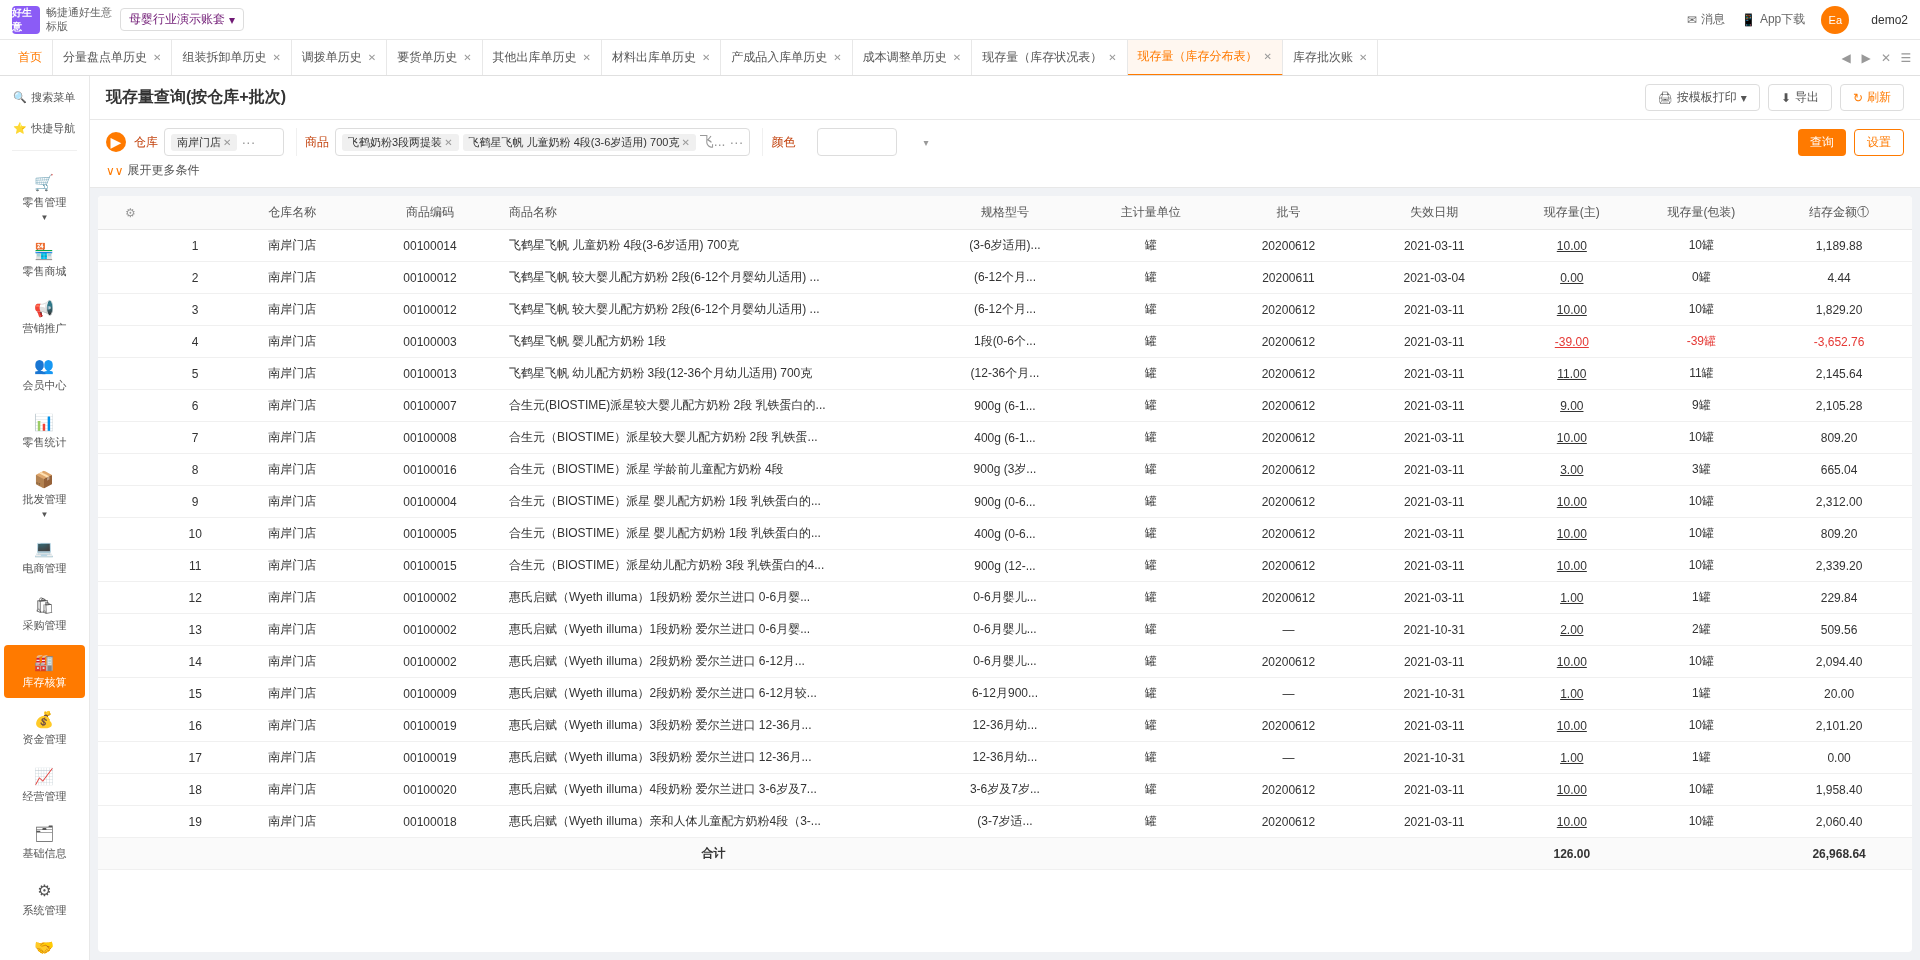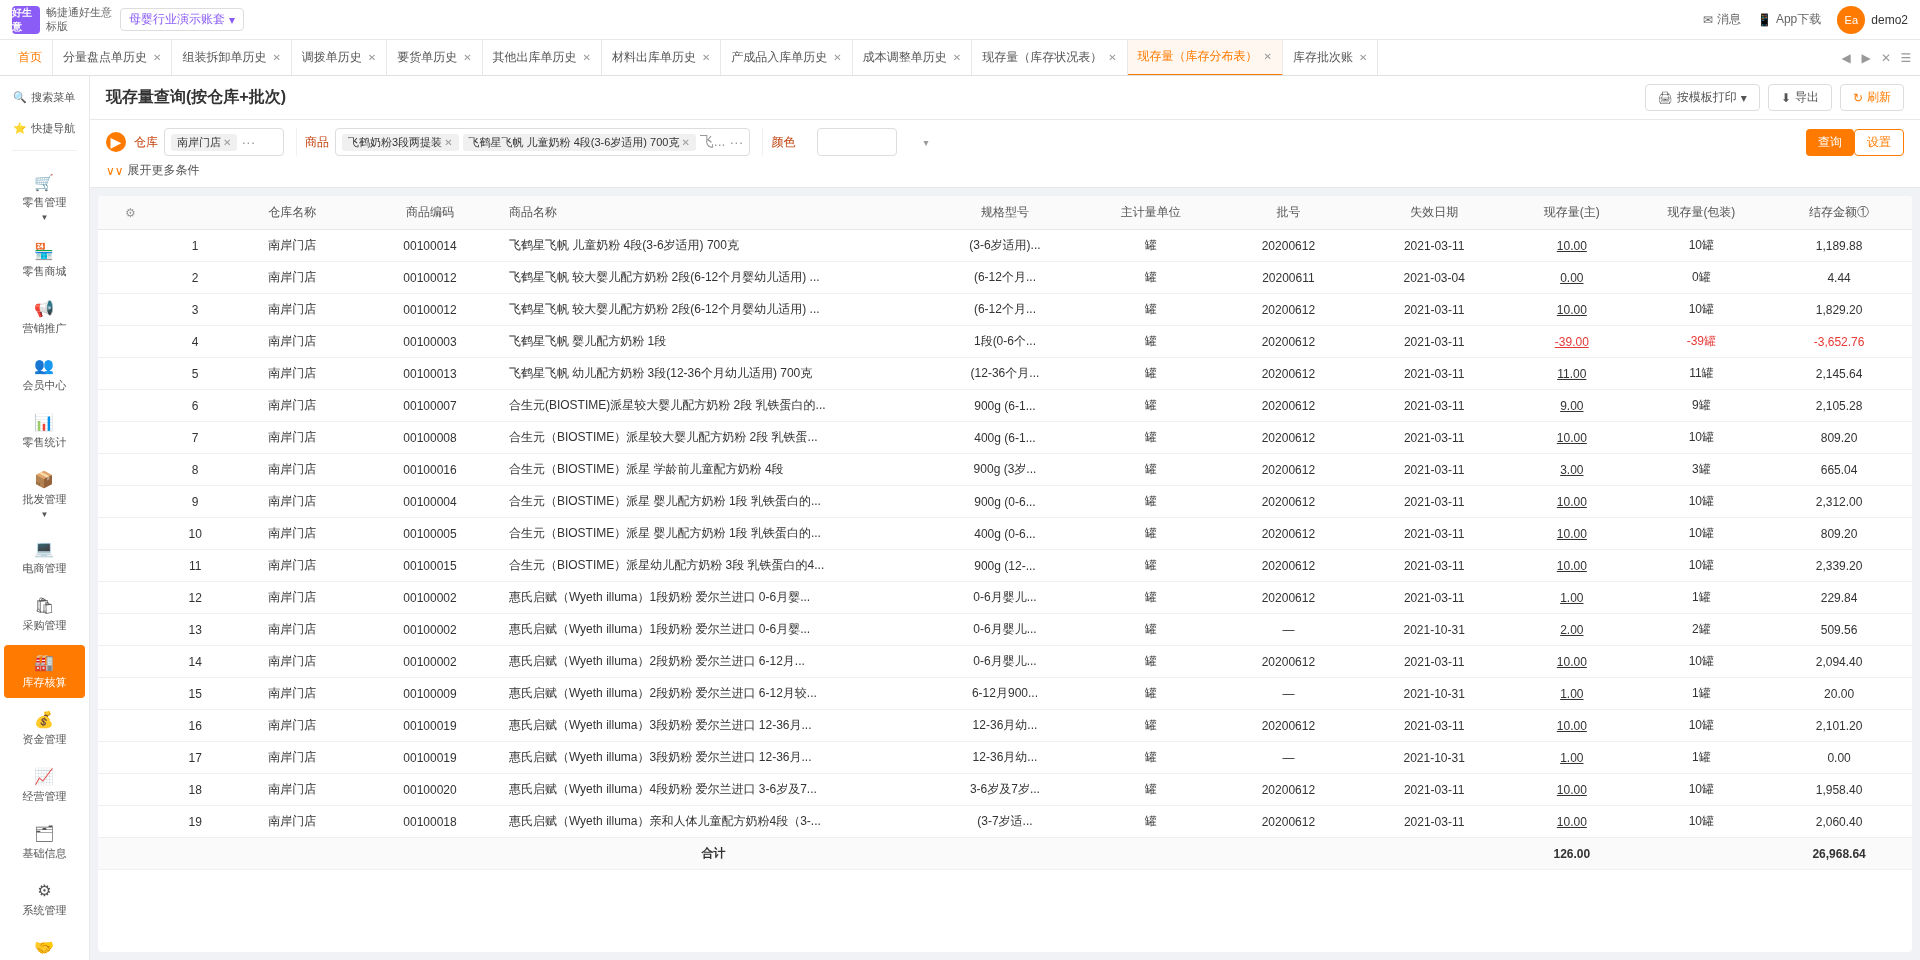--- a/index.html
+++ b/index.html
@@ -4,21 +4,21 @@
   <style>
     * { box-sizing: border-box; margin: 0; padding: 0; }
     body { font-family: "Microsoft YaHei", "PingFang SC", Arial, sans-serif; font-size: 12px; background: #f5f5f5; color: #333; display: flex; flex-direction: column; height: 960px; overflow: hidden; }
 
     
     .top-bar { background: #fff; border-bottom: 1px solid #e8e8e8; display: flex; align-items: center; height: 40px; padding: 0 12px; justify-content: space-between; flex-shrink: 0; }
     .top-bar-left { display: flex; align-items: center; gap: 8px; }
     .logo-area { display: flex; align-items: center; gap: 6px; }
     .logo-icon { width: 28px; height: 28px; background: #8b5cf6; border-radius: 4px; display: flex; align-items: center; justify-content: center; color: #fff; font-size: 10px; font-weight: bold; }
     .logo-text { font-size: 11px; color: #666; line-height: 1.2; }
-    .industry-select { display: flex; align-items: center; gap: 4px; border: 1px solid #ddd; border-radius: 4px; padding: 2px 8px; font-size: 12px; color: #8b5cf6; cursor: pointer; background: #fff; }
+    .industry-select { display: flex; align-items: center; gap: 4px; border: 1px solid #ddd; border-radius: 4px; padding: 2px 8px; font-size: 12px; color: #701a75; cursor: pointer; background: #fff; }
     .top-bar-right { display: flex; align-items: center; gap: 16px; }
     .top-action { display: flex; align-items: center; gap: 4px; font-size: 12px; color: #666; cursor: pointer; }
     .user-avatar { width: 28px; height: 28px; border-radius: 50%; background: #ff7a00; display: flex; align-items: center; justify-content: center; color: #fff; font-size: 11px; }
 
     
     .tab-bar { background: #fff; border-bottom: 1px solid #e0e0e0; display: flex; align-items: center; height: 36px; padding: 0 0 0 8px; flex-shrink: 0; overflow: hidden; }
     .tab-item { display: flex; align-items: center; gap: 4px; padding: 0 10px; height: 36px; border-right: 1px solid #e8e8e8; font-size: 12px; color: #555; cursor: pointer; white-space: nowrap; flex-shrink: 0; }
     .tab-item.home-tab { color: #ff7a00; font-weight: 500; }
     .tab-item.active { background: #fff7f0; color: #ff7a00; border-bottom: 2px solid #ff7a00; }
     .tab-close { font-size: 10px; color: #999; margin-left: 2px; cursor: pointer; }
@@ -55,21 +55,21 @@
 
     
     .filter-area { background: #fff; padding: 8px 16px; border-bottom: 1px solid #e8e8e8; flex-shrink: 0; }
     .filter-label { font-size: 12px; color: #c2410c; white-space: nowrap; }
     .filter-tag-container { display: flex; align-items: center; gap: 4px; flex-wrap: wrap; min-width: 120px; border: 1px solid #ddd; border-radius: 4px; padding: 2px 6px; background: #fff; min-height: 28px; }
     .filter-tag { display: flex; align-items: center; gap: 2px; background: #f0f0f0; border-radius: 3px; padding: 1px 6px; font-size: 11px; color: #333; }
     .filter-tag .tag-close { color: #999; cursor: pointer; font-size: 10px; }
     .filter-more { color: #999; font-size: 14px; cursor: pointer; }
     .filter-expand { display: flex; align-items: center; gap: 4px; color: #555; font-size: 12px; cursor: pointer; padding: 6px 0 0 0; }
     .filter-expand-icon { color: #ff7a00; }
-    .filter-actions-right { margin-left: auto; display: flex; }
+    .filter-actions-right { margin-left: auto; display: flex; gap: 8px; }
 
     
     .table-area { flex: 1; overflow: auto; padding: 0; background: #fff; margin: 8px; border-radius: 4px; }
     table { width: 100%; border-collapse: collapse; font-size: 12px; }
     thead th { background: #fafafa; border-bottom: 1px solid #e8e8e8; padding: 8px 6px; text-align: center; font-weight: 500; color: #555; white-space: nowrap; position: sticky; top: 0; z-index: 1; }
     tbody td { border-bottom: 1px solid #f0f0f0; padding: 7px 6px; text-align: center; color: #333; }
     tbody tr:last-child.summary-row { background: #fafafa; font-weight: 600; }
     .text-red { color: #e53935; }
     .underline { text-decoration: underline; cursor: pointer; }
     .col-seq { width: 40px; }
@@ -114,21 +114,21 @@
   </div>
   <div class="top-bar-right">
     <div class="top-action">
       <span>✉</span>
       <span>消息</span>
     </div>
     <div class="top-action">
       <span>📱</span>
       <span>App下载</span>
     </div>
-    <div style="display:flex;align-items:center;gap:6px;">
+    <div style="display:flex;align-items:center;gap:22px;">
       <div class="user-avatar">Ea</div>
       <span>demo2</span>
     </div>
   </div>
 </div>
 
 <div class="tab-bar">
   <div class="tab-item home-tab">
     <span>首页</span>
   </div>

